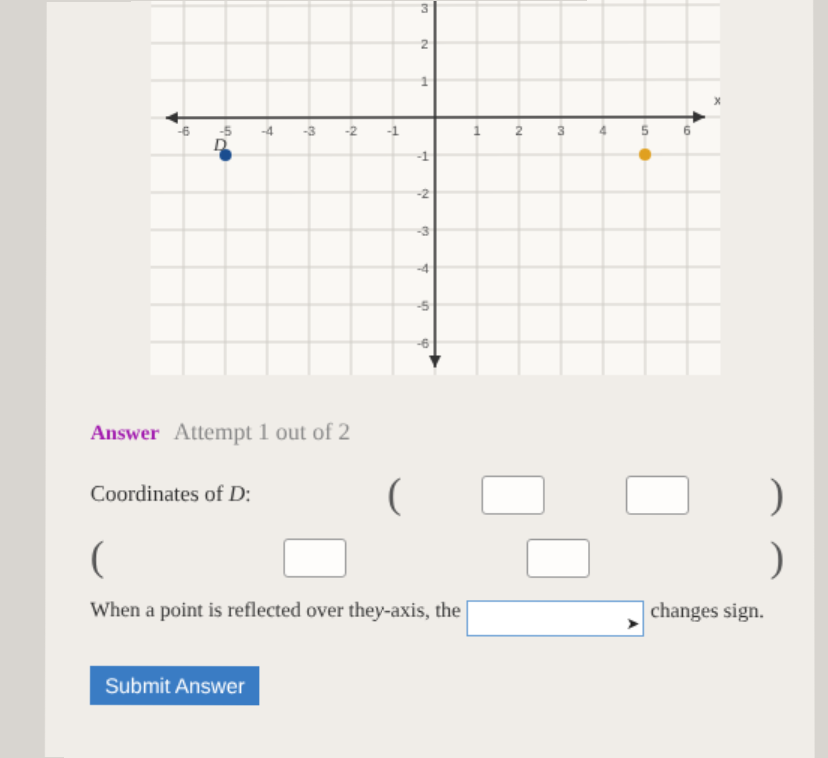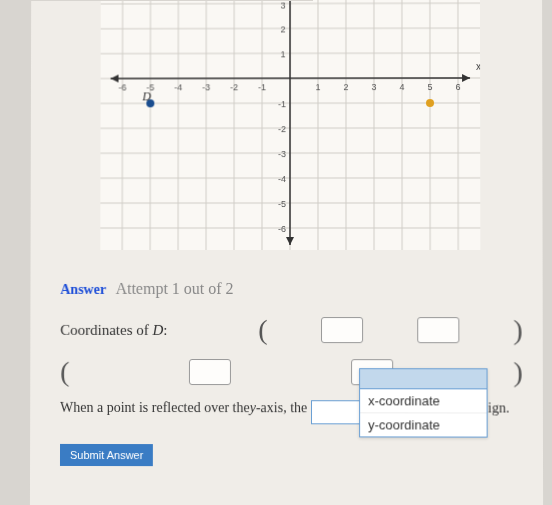--- a/index.html
+++ b/index.html
@@ -31,21 +31,21 @@
       background: #faf8f4;
     }
     .graph-svg { display: block; }
     .answer-section {
       margin: 30px 20px 0 30px;
     }
     .answer-header {
       font-size: 14px;
       margin-bottom: 18px;
     }
-    .answer-label { font-weight: bold; color: #1d4ed8; }
+    .answer-label { font-weight: bold; color: #a21caf; }
     .attempt-text { color: #888; font-size: 16px; margin-left: 6px; }
     .coord-row {
       display: flex;
       align-items: center;
       margin-bottom: 14px;
       font-size: 15px;
       justify-content: space-between;
     }
     .coord-label { margin-right: 6px; min-width: 140px; }
     .paren { font-size: 28px; color: #555; font-family: serif; line-height: 1; }
@@ -105,21 +105,21 @@
       right: 2px;
       bottom: 1px;
       font-size: 11px;
       color: #222;
     }
     .submit-btn {
       display: inline-block;
       background: #3a7cc4;
       color: #fff;
       font-family: Arial, sans-serif;
-      font-size: 11px;
+      font-size: 14px;
       padding: 5px 10px;
       margin-top: 20px;
       margin-left: 0;
       border: none;
       cursor: pointer;
     }
     .italic { font-style: italic; }
   </style>
 </head>
 <body>
@@ -226,19 +226,14 @@
       <span>-axis, the</span>
       <span class="blank-box">
         <span class="cursor-icon">➤</span>
       </span>
       <span> changes sign.</span>
     </div>
 
     <button class="submit-btn">Submit Answer</button>
   </div>
 
-  <div class="dropdown-wrap">
-    <div class="dropdown-header"></div>
-    <div class="dropdown-option">x-coordinate</div>
-    <div class="dropdown-option">y-coordinate</div>
-  </div>
 
 </div>
 
 </body></html>

